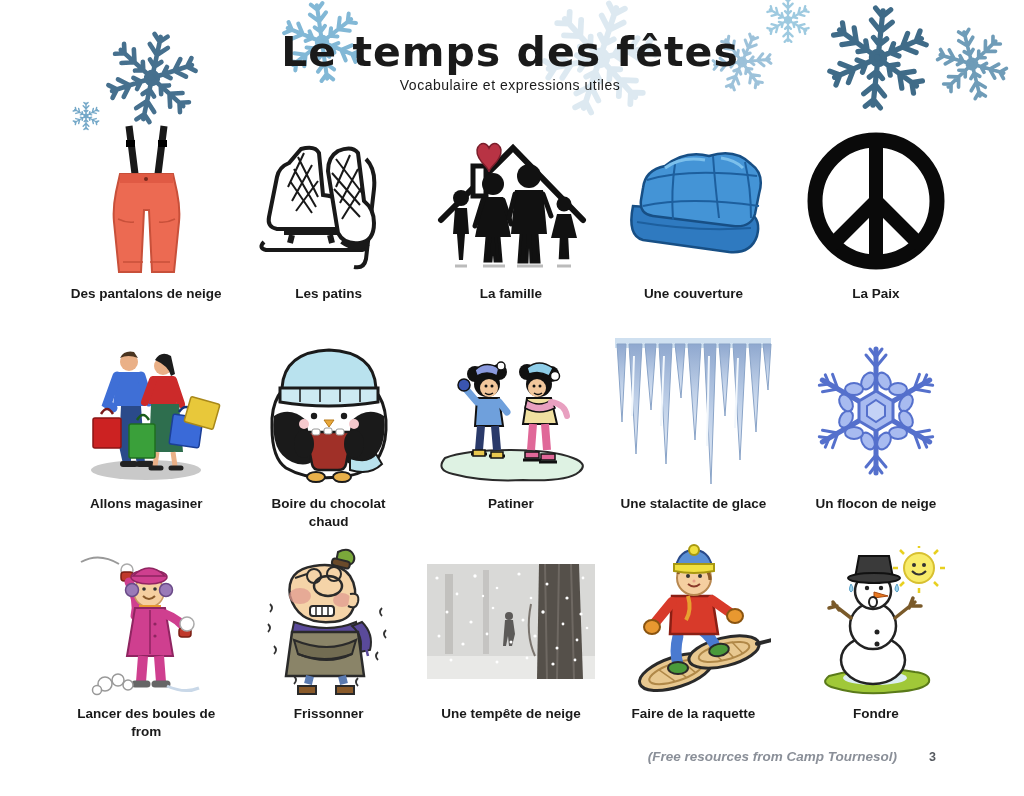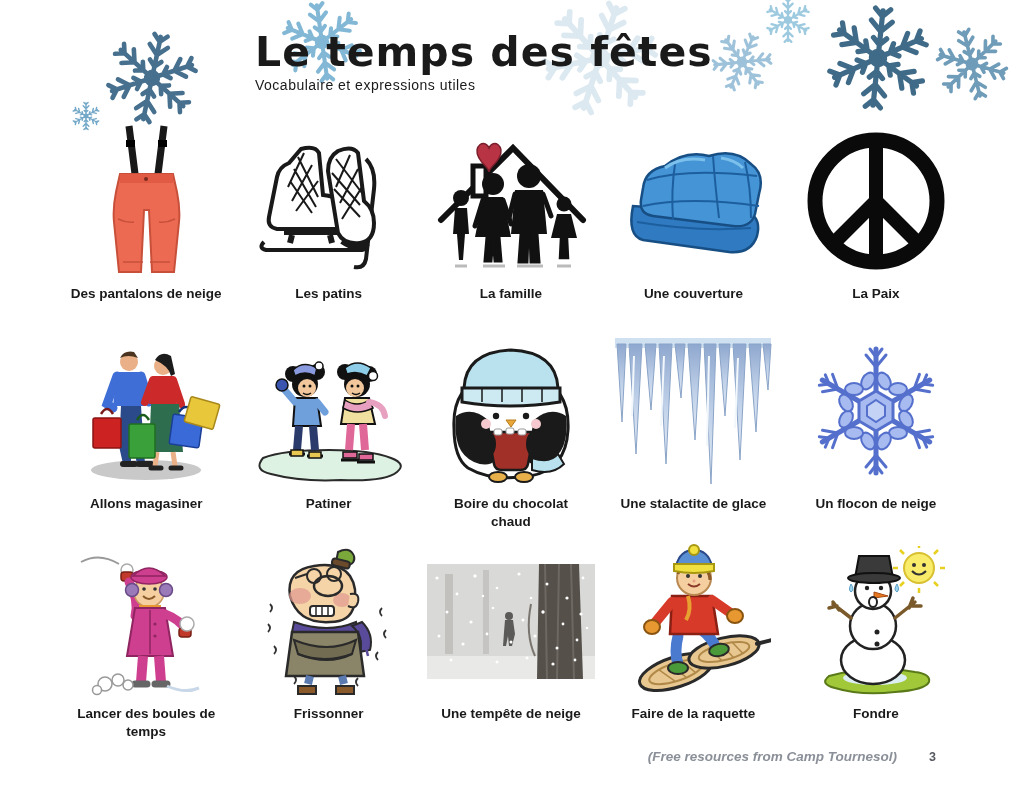--- a/index.html
+++ b/index.html
@@ -1,20 +1,20 @@
 <!DOCTYPE html>
 <html><head>
 <meta charset="utf-8">
 <style>
   html,body{margin:0;padding:0;background:#fff;}
   #page{position:relative;width:1024px;height:796px;background:#fff;overflow:hidden;
         font-family:"Liberation Sans","DejaVu Sans",sans-serif;color:#1a1a1a;}
   
   #hdr-flakes{position:absolute;left:0;top:0;width:1024px;height:135px;}
-  #title-block{position:absolute;left:255px;top:30px;width:510px;text-align:left;}
+  #title-block{position:absolute;left:255px;top:30px;width:510px;text-align:center;}
   #page-title{font-size:41px;font-weight:700;letter-spacing:1px;margin:0;line-height:1.1;
               font-family:"DejaVu Sans",sans-serif;}
   #page-subtitle{font-size:14px;font-weight:500;margin:2px 0 0 0;letter-spacing:.5px;}
   
   #vocab-grid{position:absolute;left:55px;top:120px;width:912px;
               display:grid;grid-template-columns:repeat(5,1fr);}
   .card{height:210px;margin:0;display:flex;flex-direction:column;align-items:center;}
   .art{height:162px;width:100%;display:flex;align-items:center;justify-content:center;}
   .caption{font-size:13.5px;font-weight:700;text-align:center;line-height:1.3;
            max-width:152px;margin-top:3px;}
@@ -178,20 +178,56 @@
           <path d="M108 76 q7 -10 14 0" fill="none" stroke="#14337a" stroke-width="2.5"></path>
           <rect x="100" y="80" width="30" height="30" rx="2" fill="#3a6ad8" stroke="#1c3f96" stroke-width="1.5" transform="rotate(8 115 95)"></rect>
           <rect x="116" y="64" width="30" height="26" rx="2" fill="#e8c83a" stroke="#a8881a" stroke-width="1.5" transform="rotate(16 131 77)"></rect>
         </svg>
       </div>
       <figcaption class="caption">Allons magasiner</figcaption>
     </figure>
 
     <figure class="card">
       <div class="art">
+        <svg width="150" height="150" viewBox="0 0 150 150">
+          <path d="M18 92 q-2 -40 30 -50 q26 -8 52 0 q34 10 32 52 q-2 40 -38 46 q-38 6 -62 -8 q-14 -10 -14 -40z" fill="#fff" stroke="#1a1a1a" stroke-width="3"></path>
+
+          <path d="M20 80 q-4 36 18 46 q14 6 22 -2 l-8 -40 q-16 -14 -32 -4z" fill="#1a1a1a"></path>
+          <path d="M130 80 q4 36 -18 46 q-14 6 -22 -2 l8 -40 q16 -14 32 -4z" fill="#1a1a1a"></path>
+
+          <path d="M28 52 q2 -36 47 -38 q45 2 47 38 l-2 10 h-90 z" fill="#b9e2ee" stroke="#1a1a1a" stroke-width="3"></path>
+          <path d="M26 52 h98 v14 q-50 8 -98 0 z" fill="#cdeaf2" stroke="#1a1a1a" stroke-width="3"></path>
+          <path d="M46 52 v14 M66 52 v14 M86 52 v14 M106 52 v14" stroke="#1a1a1a" stroke-width="1.5"></path>
+
+          <circle cx="60" cy="80" r="3.2" fill="#1a1a1a"></circle>
+            <circle cx="90" cy="80" r="3.2" fill="#1a1a1a"></circle>
+          <circle cx="50" cy="88" r="5" fill="#f5c9cd"></circle>
+            <circle cx="100" cy="88" r="5" fill="#f5c9cd"></circle>
+          <path d="M70 84 h10 l-5 7 z" fill="#e8a83a" stroke="#b87a1a" stroke-width="1"></path>
+
+          <path d="M52 96 h46 l-6 32 q-1 6 -8 6 h-18 q-7 0 -8 -6 z" fill="#a03028" stroke="#1a1a1a" stroke-width="2.5"></path>
+          <path d="M98 102 q12 -2 10 10 q-2 10 -14 8" fill="none" stroke="#1a1a1a" stroke-width="2.5"></path>
+          <rect x="58" y="93" width="8" height="6" rx="2" fill="#fff" stroke="#999" stroke-width="1"></rect>
+          <rect x="70" y="92" width="8" height="6" rx="2" fill="#fff" stroke="#999" stroke-width="1"></rect>
+          <rect x="82" y="93" width="8" height="6" rx="2" fill="#fff" stroke="#999" stroke-width="1"></rect>
+
+          <ellipse cx="50" cy="108" rx="10" ry="14" fill="#1a1a1a"></ellipse>
+          <ellipse cx="100" cy="108" rx="10" ry="14" fill="#1a1a1a"></ellipse>
+
+          <path d="M96 122 q18 6 26 -4 l6 10 q-12 12 -32 6 z" fill="#b9e2ee" stroke="#1a1a1a" stroke-width="2"></path>
+
+          <ellipse cx="62" cy="141" rx="9" ry="5" fill="#e8b04a" stroke="#1a1a1a" stroke-width="2"></ellipse>
+          <ellipse cx="88" cy="141" rx="9" ry="5" fill="#e8b04a" stroke="#1a1a1a" stroke-width="2"></ellipse>
+        </svg>
+      </div>
+      <figcaption class="caption">Boire du chocolat chaud</figcaption>
+    </figure>
+
+    <figure class="card">
+      <div class="art">
         <svg width="160" height="150" viewBox="0 0 160 150">
           <path d="M14 122 q-10 12 8 16 q30 8 70 6 q44 2 56 -8 q10 -8 -6 -14 q-20 -8 -62 -8 q-46 0 -66 8z" fill="#def2e3" stroke="#2a2a2a" stroke-width="2"></path>
 
           <circle cx="44" cy="38" r="8" fill="#111"></circle>
             <circle cx="68" cy="36" r="8" fill="#111"></circle>
           <circle cx="56" cy="48" r="13" fill="#111"></circle>
           <circle cx="58" cy="52" r="9" fill="#f2c79c"></circle>
           <circle cx="55" cy="50" r="1.5" fill="#111"></circle>
             <circle cx="61" cy="50" r="1.5" fill="#111"></circle>
           <path d="M54 57 q4 3 8 0" stroke="#111" stroke-width="1.5" fill="none"></path>
@@ -215,56 +251,20 @@
           <circle cx="124" cy="40" r="4.5" fill="#fff" stroke="#111" stroke-width="1.5"></circle>
           <path d="M96 62 h24 l6 26 h-34 z" fill="#f0e0a0" stroke="#111" stroke-width="2"></path>
           <path d="M96 64 q12 8 24 0 l4 8 q-16 8 -30 0 z" fill="#e8a0c0" stroke="#111" stroke-width="1.5"></path>
           <path d="M120 66 q14 2 16 14" stroke="#e8a0c0" stroke-width="6" fill="none" stroke-linecap="round"></path>
           <path d="M102 88 l-2 26 M114 88 l2 26" stroke="#e06898" stroke-width="8"></path>
           <path d="M94 116 h14 v6 h-14z M110 118 h14 v6 h-14z" fill="#e06898" stroke="#111" stroke-width="1.5"></path>
           <path d="M92 124 h18 M108 126 h18" stroke="#111" stroke-width="3"></path>
         </svg>
       </div>
       <figcaption class="caption">Patiner</figcaption>
-    </figure>
-
-    <figure class="card">
-      <div class="art">
-        <svg width="150" height="150" viewBox="0 0 150 150">
-          <path d="M18 92 q-2 -40 30 -50 q26 -8 52 0 q34 10 32 52 q-2 40 -38 46 q-38 6 -62 -8 q-14 -10 -14 -40z" fill="#fff" stroke="#1a1a1a" stroke-width="3"></path>
-
-          <path d="M20 80 q-4 36 18 46 q14 6 22 -2 l-8 -40 q-16 -14 -32 -4z" fill="#1a1a1a"></path>
-          <path d="M130 80 q4 36 -18 46 q-14 6 -22 -2 l8 -40 q16 -14 32 -4z" fill="#1a1a1a"></path>
-
-          <path d="M28 52 q2 -36 47 -38 q45 2 47 38 l-2 10 h-90 z" fill="#b9e2ee" stroke="#1a1a1a" stroke-width="3"></path>
-          <path d="M26 52 h98 v14 q-50 8 -98 0 z" fill="#cdeaf2" stroke="#1a1a1a" stroke-width="3"></path>
-          <path d="M46 52 v14 M66 52 v14 M86 52 v14 M106 52 v14" stroke="#1a1a1a" stroke-width="1.5"></path>
-
-          <circle cx="60" cy="80" r="3.2" fill="#1a1a1a"></circle>
-            <circle cx="90" cy="80" r="3.2" fill="#1a1a1a"></circle>
-          <circle cx="50" cy="88" r="5" fill="#f5c9cd"></circle>
-            <circle cx="100" cy="88" r="5" fill="#f5c9cd"></circle>
-          <path d="M70 84 h10 l-5 7 z" fill="#e8a83a" stroke="#b87a1a" stroke-width="1"></path>
-
-          <path d="M52 96 h46 l-6 32 q-1 6 -8 6 h-18 q-7 0 -8 -6 z" fill="#a03028" stroke="#1a1a1a" stroke-width="2.5"></path>
-          <path d="M98 102 q12 -2 10 10 q-2 10 -14 8" fill="none" stroke="#1a1a1a" stroke-width="2.5"></path>
-          <rect x="58" y="93" width="8" height="6" rx="2" fill="#fff" stroke="#999" stroke-width="1"></rect>
-          <rect x="70" y="92" width="8" height="6" rx="2" fill="#fff" stroke="#999" stroke-width="1"></rect>
-          <rect x="82" y="93" width="8" height="6" rx="2" fill="#fff" stroke="#999" stroke-width="1"></rect>
-
-          <ellipse cx="50" cy="108" rx="10" ry="14" fill="#1a1a1a"></ellipse>
-          <ellipse cx="100" cy="108" rx="10" ry="14" fill="#1a1a1a"></ellipse>
-
-          <path d="M96 122 q18 6 26 -4 l6 10 q-12 12 -32 6 z" fill="#b9e2ee" stroke="#1a1a1a" stroke-width="2"></path>
-
-          <ellipse cx="62" cy="141" rx="9" ry="5" fill="#e8b04a" stroke="#1a1a1a" stroke-width="2"></ellipse>
-          <ellipse cx="88" cy="141" rx="9" ry="5" fill="#e8b04a" stroke="#1a1a1a" stroke-width="2"></ellipse>
-        </svg>
-      </div>
-      <figcaption class="caption">Boire du chocolat chaud</figcaption>
     </figure>
 
     <figure class="card">
       <div class="art">
         <svg width="160" height="150" viewBox="0 0 160 150">
           <defs>
             <linearGradient id="iceg" x1="0" y1="0" x2="0" y2="1">
               <stop offset="0" stop-color="#8fa8cf"></stop>
                 <stop offset="0.5" stop-color="#bfd0e8"></stop>
                 <stop offset="1" stop-color="#e7eef8"></stop>
@@ -346,21 +346,21 @@
           <path d="M72 112 l-2 26 M88 112 l2 26" stroke="#cf3f8f" stroke-width="10"></path>
           <path d="M64 140 h12 M84 140 h12" stroke="#666" stroke-width="7" stroke-linecap="round"></path>
 
           <circle cx="34" cy="140" r="7" fill="#fff" stroke="#999" stroke-width="1.5"></circle>
           <circle cx="47" cy="136" r="6" fill="#fff" stroke="#999" stroke-width="1.5"></circle>
           <circle cx="57" cy="141" r="5" fill="#fff" stroke="#999" stroke-width="1.5"></circle>
           <circle cx="26" cy="146" r="4.5" fill="#fff" stroke="#999" stroke-width="1.5"></circle>
           <path d="M96 142 q18 8 32 2" stroke="#c9d8e8" stroke-width="3" fill="none"></path>
         </svg>
       </div>
-      <figcaption class="caption">Lancer des boules de temps</figcaption>
+      <figcaption class="caption">Lancer des boules de from</figcaption>
     </figure>
 
     <figure class="card">
       <div class="art">
         <svg width="150" height="155" viewBox="0 0 150 155">
 
           <path d="M16 60 q4 4 0 8 M14 80 q4 4 0 8 M20 102 q4 4 0 8 M128 64 q-4 4 0 8 M132 86 q-4 4 0 8 M124 108 q-4 4 0 8 M40 132 q4 4 0 8 M104 134 q-4 4 0 8" stroke="#333" stroke-width="1.8" fill="none"></path>
 
           <path d="M84 8 q12 -6 16 4 q2 8 -8 10 l-10 -4 z" fill="#7aa83a" stroke="#2a2a2a" stroke-width="2"></path>
           <rect x="78" y="16" width="18" height="7" rx="3" fill="#6a4a2a" stroke="#2a2a2a" stroke-width="2" transform="rotate(14 87 19)"></rect>

